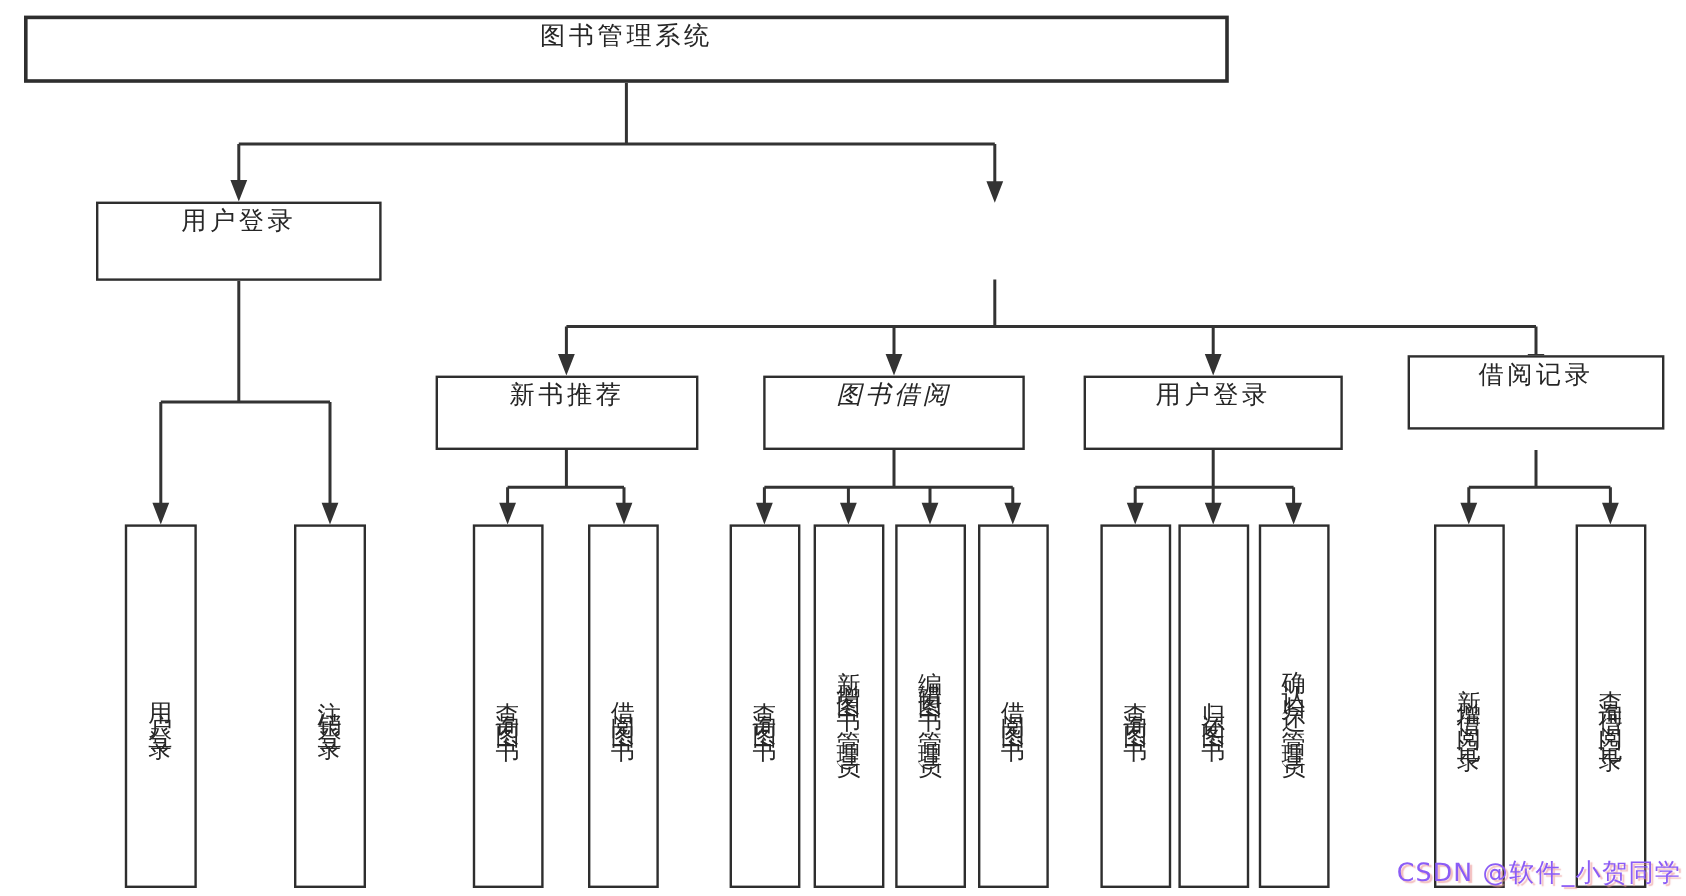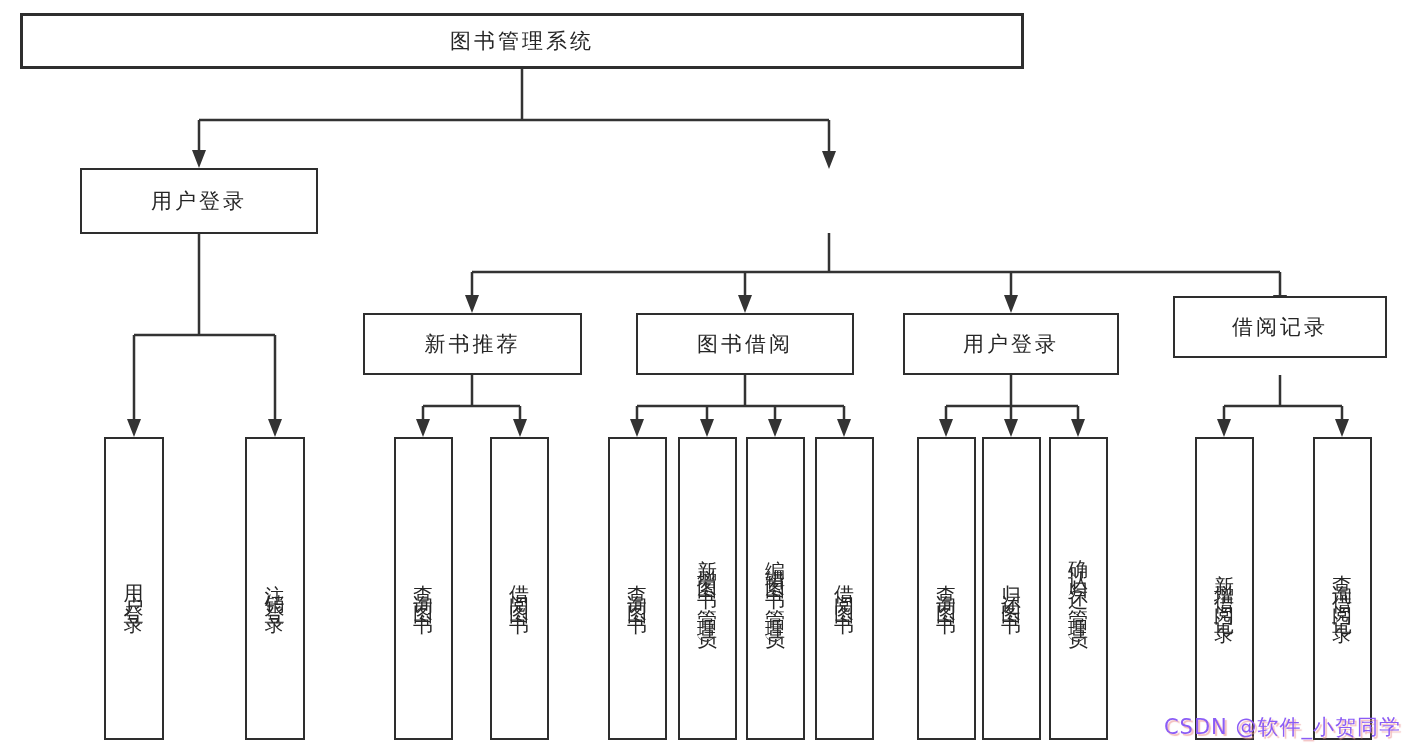--- a/index.html
+++ b/index.html
@@ -8,21 +8,21 @@
     width:1405px;height:747px;
     background:#ffffff;
     font-family:"DejaVu Sans","Liberation Sans",sans-serif;
     overflow:hidden;
   }
   .hbox{
     position:absolute;
     box-sizing:border-box;
     border:2.5px solid #2e2e2e;
     background:#ffffff;
-    display:flex;align-items:center;justify-content:center;
+    display:flex;align-items:flex-start;justify-content:center;
     font-size:21px;letter-spacing:3px;color:#262626;
     z-index:2;
   }
   .vbox{
     position:absolute;
     box-sizing:border-box;
     border:2.5px solid #2e2e2e;
     background:#ffffff;
     display:flex;align-items:center;justify-content:center;
     z-index:2;
@@ -77,21 +77,21 @@
     <span>图书管理系统</span>
   </div>
 
   <div class="hbox" style="left:80px;top:168px;width:238px;height:66px;">
     <span>用户登录</span>
   </div>
 
   <div class="hbox" style="left:363px;top:313px;width:219px;height:62px;">
     <span>新书推荐</span>
   </div>
-  <div class="hbox" style="left:636px;top:313px;width:218px;height:62px;">
+  <div class="hbox" style="left:636px;top:313px;width:218px;height:62px;font-style:italic;">
     <span>图书借阅</span>
   </div>
   <div class="hbox" style="left:903px;top:313px;width:216px;height:62px;">
     <span>用户登录</span>
   </div>
   <div class="hbox" style="left:1173px;top:296px;width:214px;height:62px;">
     <span>借阅记录</span>
   </div>
 
   <div class="vbox" style="left:104px;top:437px;width:60px;height:303px;">

